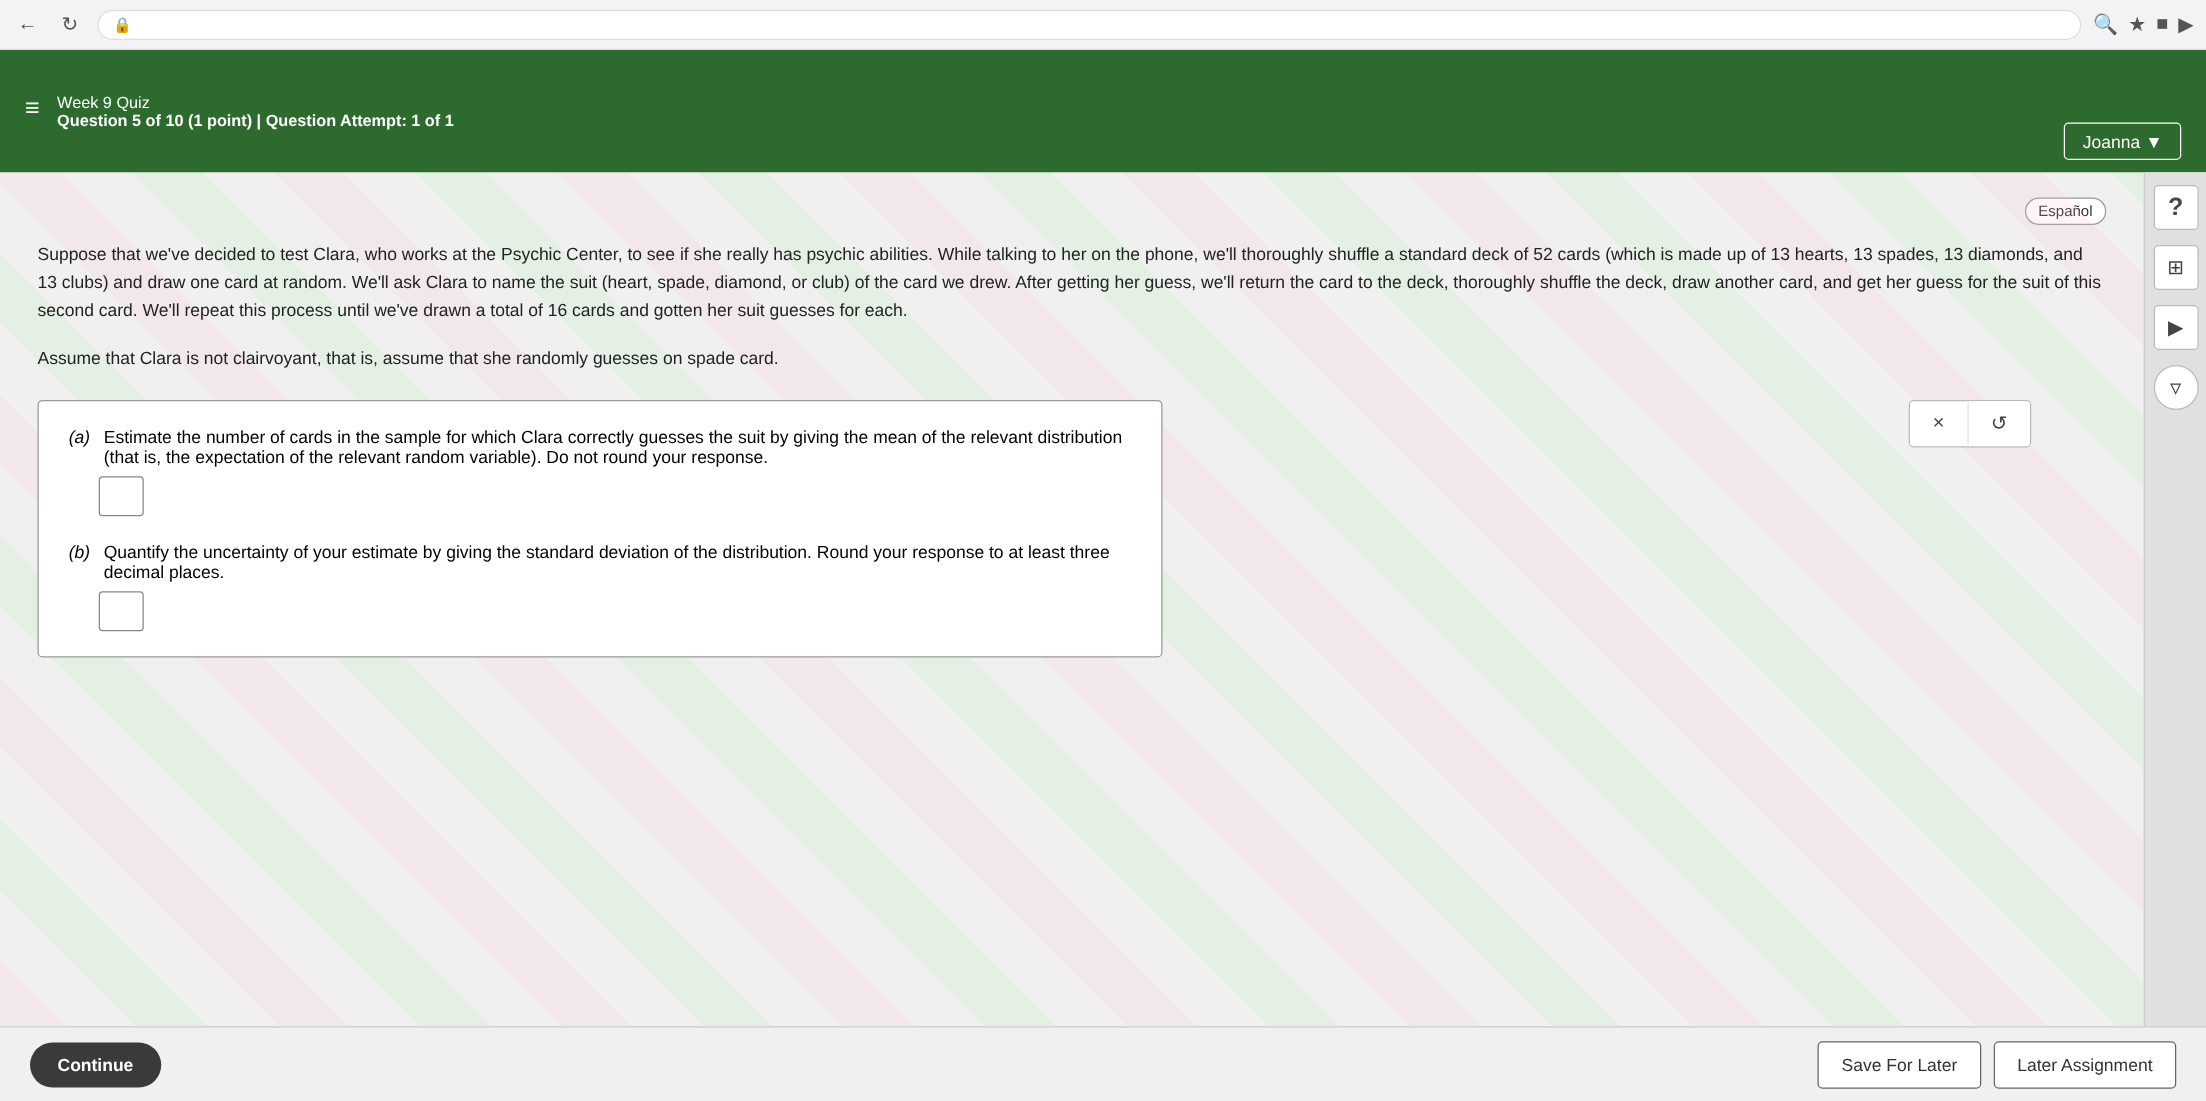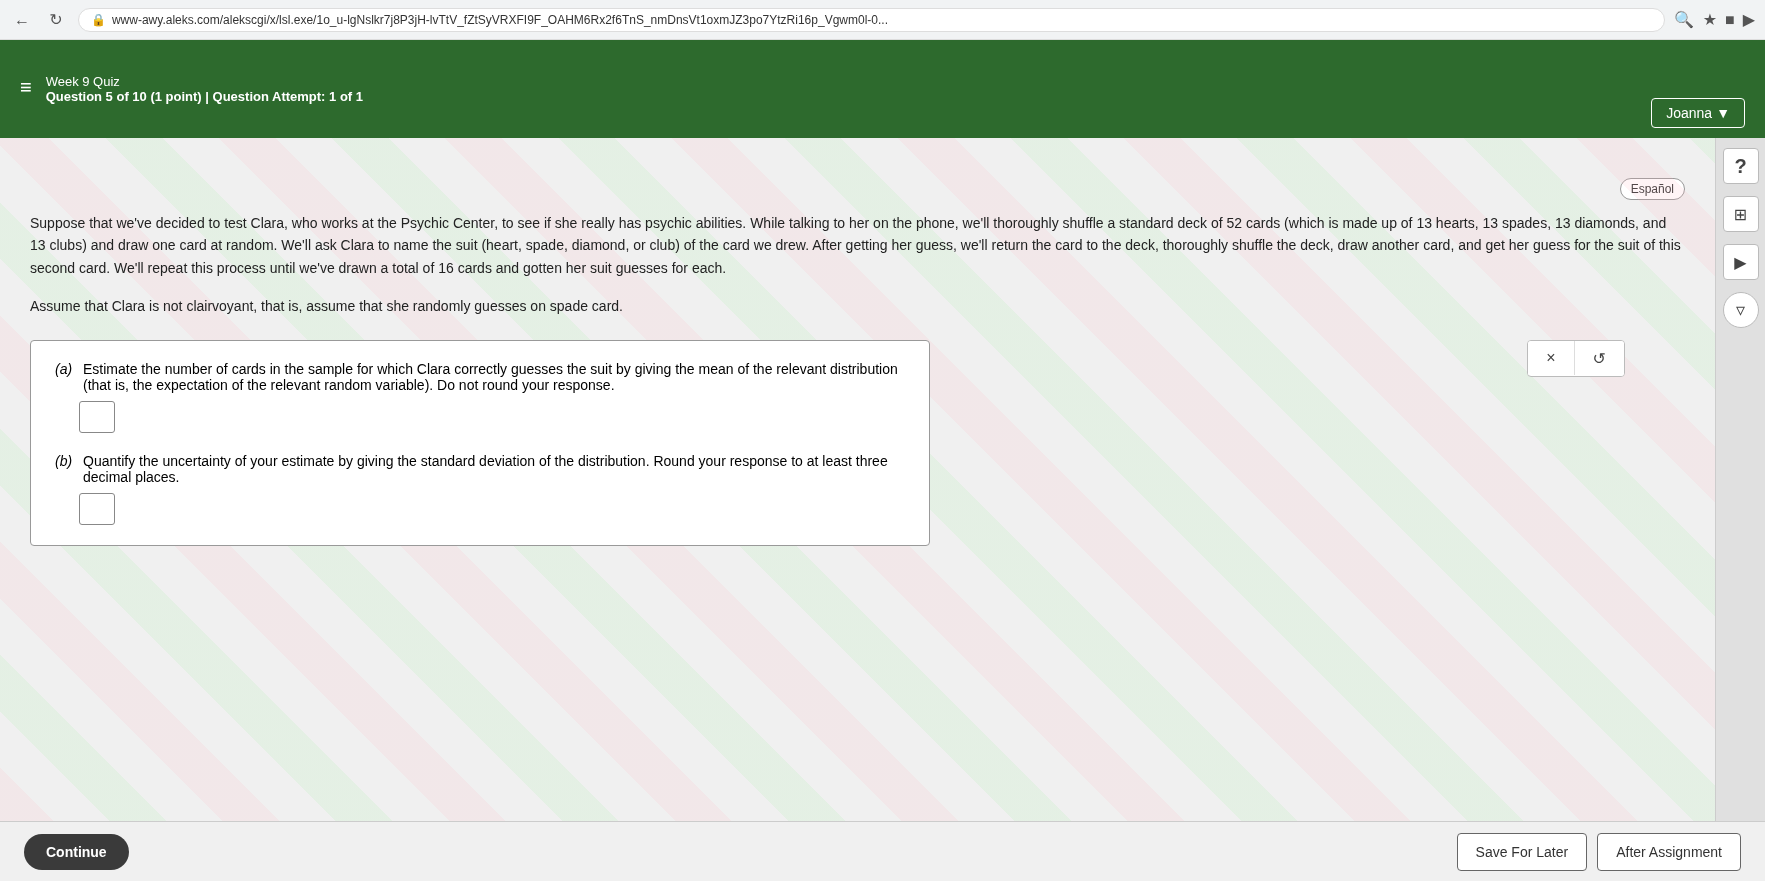--- a/index.html
+++ b/index.html
@@ -105,21 +105,21 @@
     .main-content {
       flex: 1;
       background: #f0f0f0;
       display: flex;
       padding: 0;
       position: relative;
     }
 
     .content-area {
       flex: 1;
-      padding: 40px 30px 100px 30px;
+      padding: 20px 30px 100px 30px;
     }
 
     
     .question-text {
       font-size: 14px;
       line-height: 1.6;
       color: #222;
       margin-bottom: 16px;
     }
 
@@ -315,21 +315,20 @@
     }
   </style>
 </head>
 <body>
 
 <div class="browser-bar">
   <div class="browser-nav-btn">←</div>
   <div class="browser-nav-btn">↻</div>
   <div class="browser-url-bar">
     <span style="font-size:12px; color:#555;">🔒</span>
-    <span style="font-size:12px; color:#333; overflow:hidden; text-overflow:ellipsis; white-space:nowrap;">www-awy.aleks.com/alekscgi/x/lsl.exe/1o_u-lgNslkr7j8P3jH-lvTtV_fZtSyVRXFI9F_OAHM6Rx2f6TnS_nmDnsVt1oxmJZ3po7YtzRi16p_Vgwm0l-0...</span>
   </div>
   <div class="browser-icons">
     <span class="browser-icon">🔍</span>
     <span class="browser-icon">★</span>
     <span class="browser-icon">■</span>
     <span class="browser-icon">▶</span>
   </div>
 </div>
 
 <div class="app-header">
@@ -405,15 +404,15 @@
     <div class="tool-btn circle">
       <span style="font-size:18px;">▿</span>
     </div>
   </div>
 </div>
 
 <div class="bottom-bar">
   <button class="continue-btn">Continue</button>
   <div class="right-btns">
     <button class="save-later-btn">Save For Later</button>
-    <button class="submit-btn">After Assignment</button>
+    <button class="submit-btn">Later Assignment</button>
   </div>
 </div>
 
 </body></html>

